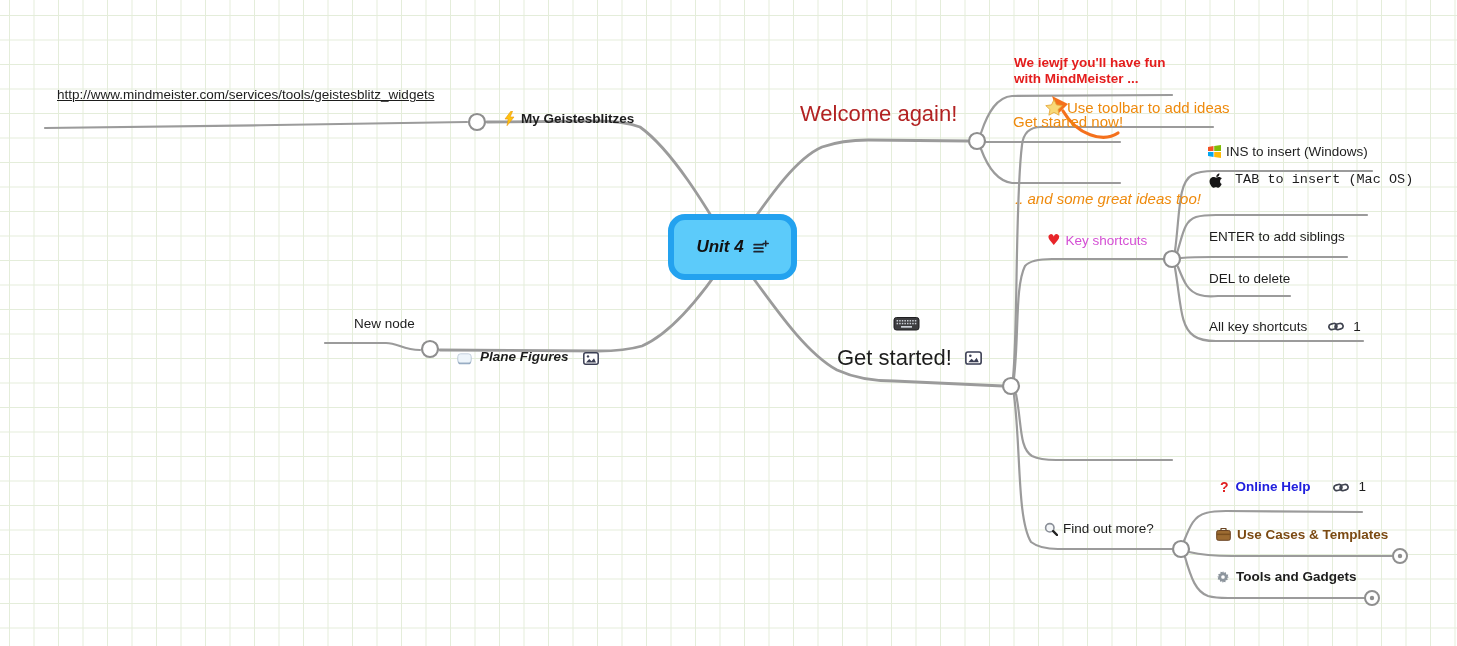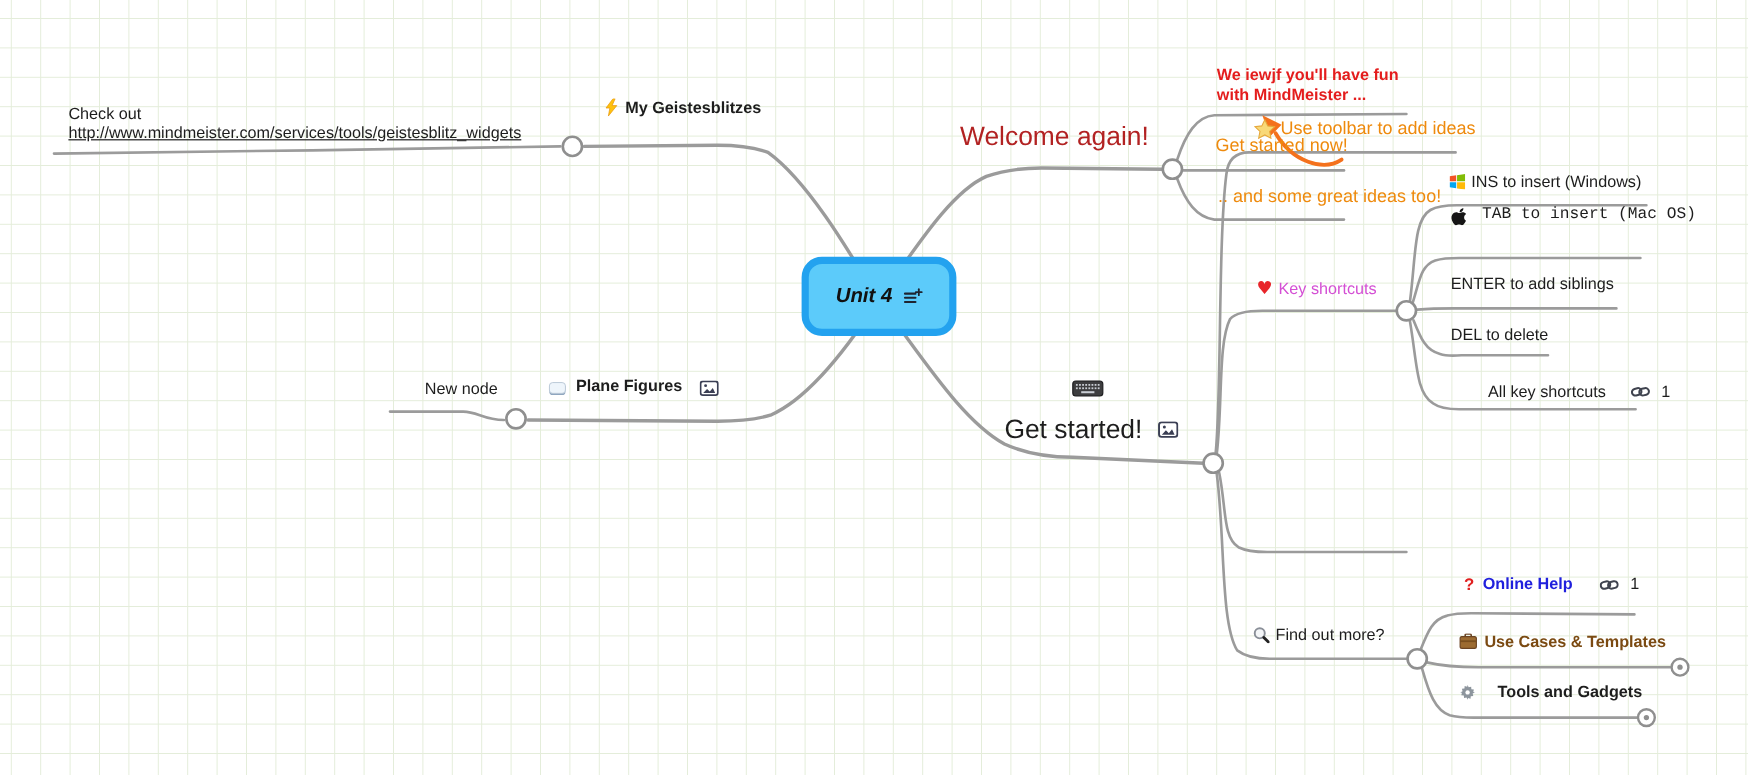--- a/index.html
+++ b/index.html
@@ -6,21 +6,21 @@
   .canvas{
     position:relative;width:1457px;height:646px;overflow:hidden;background:#fff;
     background-image:linear-gradient(to right,#e4edda 1px,transparent 1px),
                      linear-gradient(to bottom,#e4edda 1px,transparent 1px);
     background-size:24.5px 24.5px;background-position:9px 15px;
     font-family:"Liberation Sans",sans-serif;color:#1d1d1d;
   }
   .wires{position:absolute;left:0;top:0;}
   .lbl{position:absolute;display:flex;align-items:center;gap:6px;font-size:13.5px;white-space:nowrap;line-height:1.15;}
   .b{font-weight:bold;}
-  .i{}
+  .i{font-style:italic;margin-top:35px;}
   .big{font-size:22px;font-weight:normal;}
   .orange{color:#EE8A0D;font-size:15px;}
   .red-head{color:#B22222;}
   .bright-red{color:#E41D1D;font-weight:bold;}
   .magenta{color:#D44FD4;}
   .green-block{position:absolute;width:132px;color:#1FA31F;font-size:13.5px;line-height:16.5px;white-space:normal;}
   .green-block .dline{display:block;}
   .dd-first{display:flex;align-items:center;gap:5px;}
   .blue-link{color:#2020DD;font-weight:bold;}
   .brown{color:#7B4A12;font-weight:bold;}
@@ -94,25 +94,24 @@
       <circle cx="1372" cy="598" r="2.2" fill="#8f8f8f"></circle>
     </g>
 
     <g>
       <path d="M1118,133 C1103,143 1077,135 1063,111" fill="none" stroke="#F4711C" stroke-width="3.2" stroke-linecap="round"></path>
       <polygon points="1052,96 1068,104 1058,114" fill="#F4711C"></polygon>
     </g>
   </svg>
 
   <div class="lbl" style="left:57px;top:87px;display:block;">
-    <span style="display:block;">Check out</span>
     <a class="url" style="display:block;">http://www.mindmeister.com/services/tools/geistesblitz_widgets</a>
   </div>
 
-  <div class="lbl b" style="left:504px;top:82px;">
+  <div class="lbl b" style="left:504px;top:111px;">
     <svg width="11" height="15" viewBox="0 0 11 15">
         <path d="M6.8.3L1 8h3.2L3 14.7 10 6H6.1L8.6.3z" fill="#FFC20E" stroke="#E8960C" stroke-width="0.6"></path>
       </svg>
     <span>My Geistesblitzes</span>
   </div>
 
   <div class="lbl big red-head" style="left:800px;top:101px;">
     <span>Welcome again!</span>
   </div>
 
@@ -225,21 +224,21 @@
   </div>
 
   <div class="lbl" style="left:1209px;top:229px;">
     <span>ENTER to add siblings</span>
   </div>
 
   <div class="lbl" style="left:1209px;top:271px;">
     <span>DEL to delete</span>
   </div>
 
-  <div class="lbl" style="left:1209px;top:319px;margin-left:31px;">
+  <div class="lbl" style="left:1209px;top:319px;">
     <span>All key shortcuts</span>
     <span class="lnk">
       <svg width="16" height="13" viewBox="0 0 16 12">
         <g fill="none" stroke="#3f434f" stroke-width="1.7">
           <rect x="0.9" y="3.2" width="8" height="5.6" rx="2.8" transform="rotate(-14 5 6)"></rect>
           <rect x="7.1" y="3.2" width="8" height="5.6" rx="2.8" transform="rotate(-14 11 6)"></rect>
         </g>
       </svg>
     </span>
     <span class="lnum">1</span>
@@ -270,21 +269,21 @@
 
   <div class="lbl" style="left:1216px;top:527px;gap:6px;">
     <svg width="15" height="13" viewBox="0 0 15 13">
       <path d="M5 2.5V1.2C5 .7 5.4.3 5.9.3h3.2c.5 0 .9.4.9.9v1.3" fill="none" stroke="#6b4423" stroke-width="1.3"></path>
       <rect x="0.7" y="2.5" width="13.6" height="9.8" rx="1.6" fill="#9c6b31" stroke="#6b4423" stroke-width="1"></rect>
       <rect x="0.7" y="5.6" width="13.6" height="1.5" fill="#7a4f1f"></rect>
     </svg>
     <span class="brown">Use Cases &amp; Templates</span>
   </div>
 
-  <div class="lbl b" style="left:1216px;top:569px;gap:18px;">
+  <div class="lbl b" style="left:1216px;top:569px;gap:6px;">
     <svg width="14" height="14" viewBox="0 0 16 16">
       <path d="M8 1l1 2.2 2.4-.6.2 2.4 2.4.2-.6 2.4L15 8l-2.2 1 .6 2.4-2.4.2-.2 2.4-2.4-.6L8 15l-1-2.2-2.4.6-.2-2.4-2.4-.2.6-2.4L1 8l2.2-1-.6-2.4 2.4-.2.2-2.4 2.4.6z" fill="#8d959d"></path>
       <circle cx="8" cy="8" r="2.1" fill="#fff"></circle>
     </svg>
     <span>Tools and Gadgets</span>
   </div>
 
 </div>
 
 </body></html>

